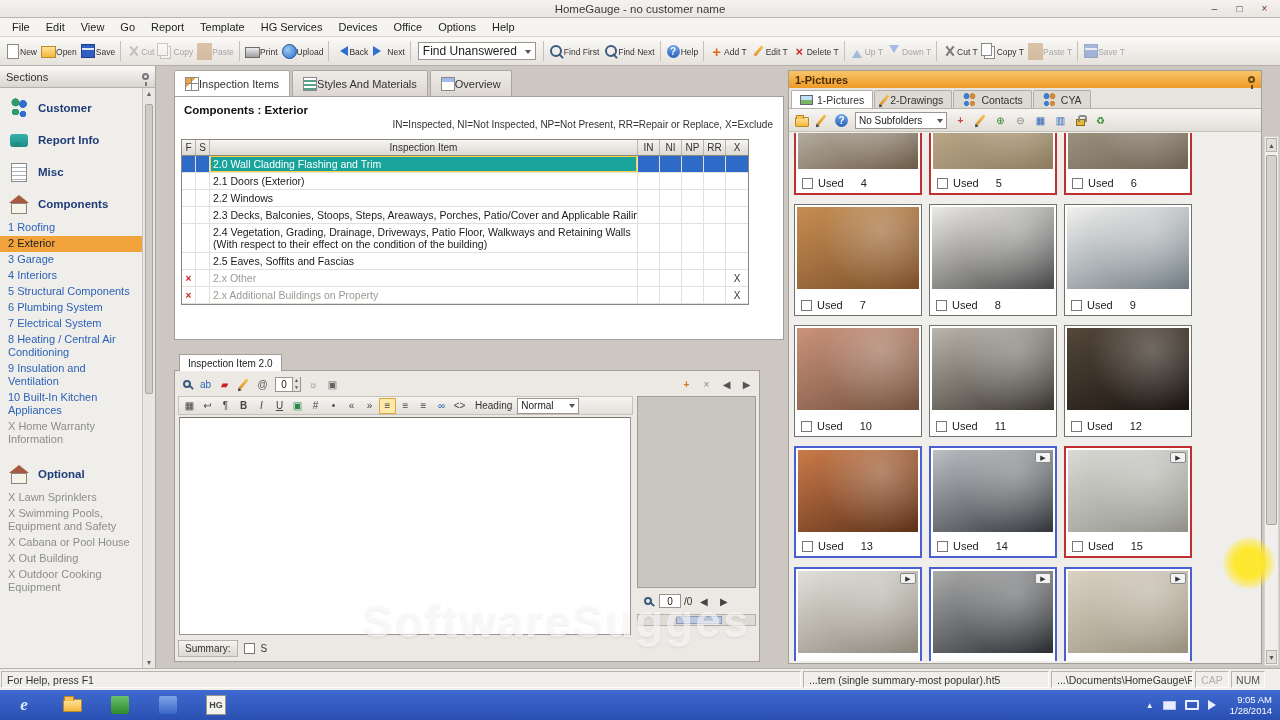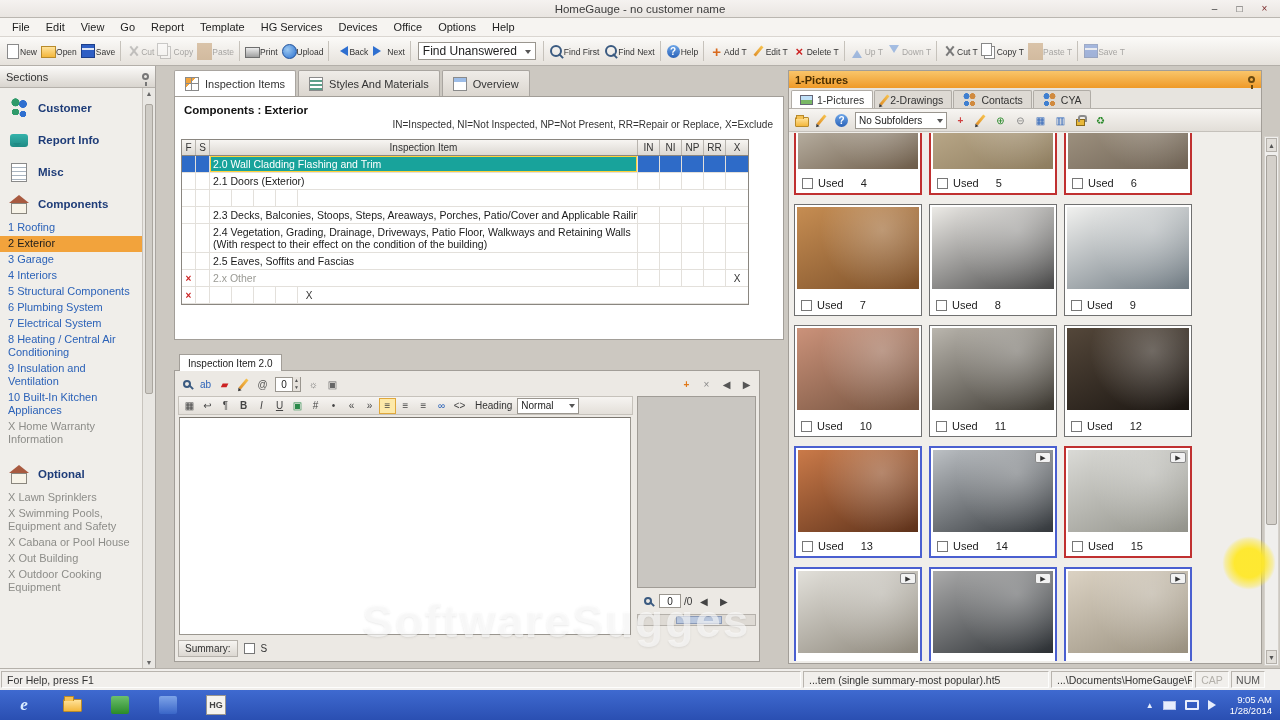--- a/index.html
+++ b/index.html
@@ -94,21 +94,21 @@
 .components-icon::before,.optional-icon::before{content:'';width:14px;height:9px;background:#f7f3e8;border:1px solid #8a867e;display:block;margin-top:8px;}
 .components-icon::after,.optional-icon::after{content:'';position:absolute;top:1px;left:1px;border-left:10px solid transparent;border-right:10px solid transparent;border-bottom:8px solid #a85a40;}
 .sb-item{color:#2b62b8;padding:1px 4px 2px 8px;line-height:13px;font-size:11px;}
 .sb-item.selected{background:#f2a33c;color:#1c1c1c;}
 .sb-item.muted,.sb-item.opt-muted{color:#8d8d89;}
 .sb-gap{height:10px;}
 
 
 .center{position:absolute;left:172px;top:4px;width:614px;height:596px;}
 .c-tabs{display:flex;height:26px;padding-left:2px;}
-.c-tab{display:flex;align-items:center;gap:6px;padding:0 10px;border:1px solid #a9a5a0;border-bottom:none;background:linear-gradient(#efece8,#dbd6cf);margin-right:2px;border-radius:2px 2px 0 0;color:#333;}
+.c-tab{display:flex;align-items:center;padding:0 10px;border:1px solid #a9a5a0;border-bottom:none;background:linear-gradient(#efece8,#dbd6cf);margin-right:2px;border-radius:2px 2px 0 0;color:#333;}
 .c-tab.selected{background:#fff;}
 .ct-ico{width:14px;height:14px;display:block;}
 .ct-0{border:1px solid #8a8a8a;background:
  linear-gradient(90deg,transparent 0 5px,#8a8a8a 5px 6px,transparent 6px),
  linear-gradient(180deg,transparent 0 5px,#8a8a8a 5px 6px,transparent 6px),
  linear-gradient(135deg,#f2a33c 0 40%,#fff 40%);}
 .ct-1{border:1px solid #8a8a8a;background:repeating-linear-gradient(180deg,#fff 0 2px,#5aa08a 2px 4px);}
 .ct-2{border:1px solid #8a8a8a;background:linear-gradient(#9dbde8 0 4px,#fff 4px);}
 .c-panel{position:absolute;left:2px;top:26px;width:610px;height:244px;background:#fff;border:1px solid #a29e98;}
 .c-panel-title{position:absolute;left:9px;top:7px;font-weight:bold;font-size:11.5px;color:#111;}
@@ -471,20 +471,21 @@
               <div class="tc item">2.1 Doors (Exterior)</div>
               <div class="tc m"></div>
               <div class="tc m"></div>
               <div class="tc m"></div>
               <div class="tc m"></div>
               <div class="tc m"></div>
             </div>
             <div class="t-row">
               <div class="tc f"></div>
               <div class="tc s"></div>
+              <div class="tc item">2.2 Windows</div>
               <div class="tc m"></div>
               <div class="tc m"></div>
               <div class="tc m"></div>
               <div class="tc m"></div>
               <div class="tc m"></div>
             </div>
             <div class="t-row">
               <div class="tc f"></div>
               <div class="tc s"></div>
               <div class="tc item">2.3 Decks, Balconies, Stoops, Steps, Areaways, Porches, Patio/Cover and Applicable Railings</div>
@@ -520,20 +521,21 @@
               <div class="tc item">2.x Other</div>
               <div class="tc m"></div>
               <div class="tc m"></div>
               <div class="tc m"></div>
               <div class="tc m"></div>
               <div class="tc m">X</div>
             </div>
             <div class="t-row exc">
               <div class="tc f">×</div>
               <div class="tc s"></div>
+              <div class="tc item">2.x Additional Buildings on Property</div>
               <div class="tc m"></div>
               <div class="tc m"></div>
               <div class="tc m"></div>
               <div class="tc m"></div>
               <div class="tc m">X</div>
             </div>
           </div>
       </div>
 
       <div class="ed-tab">

